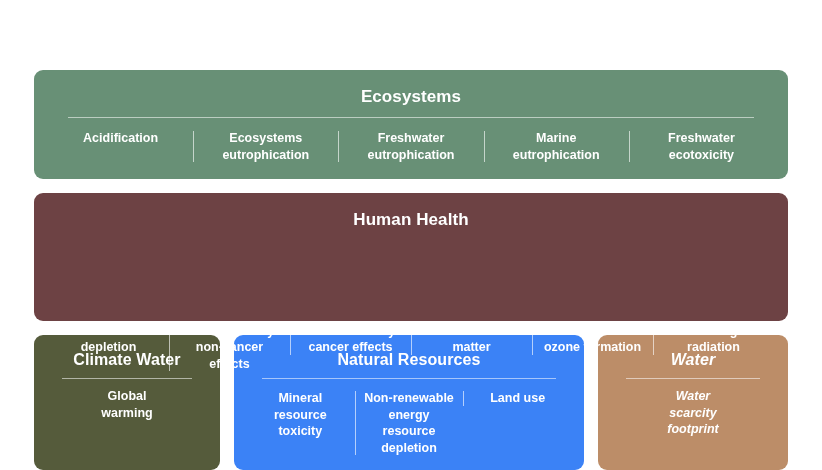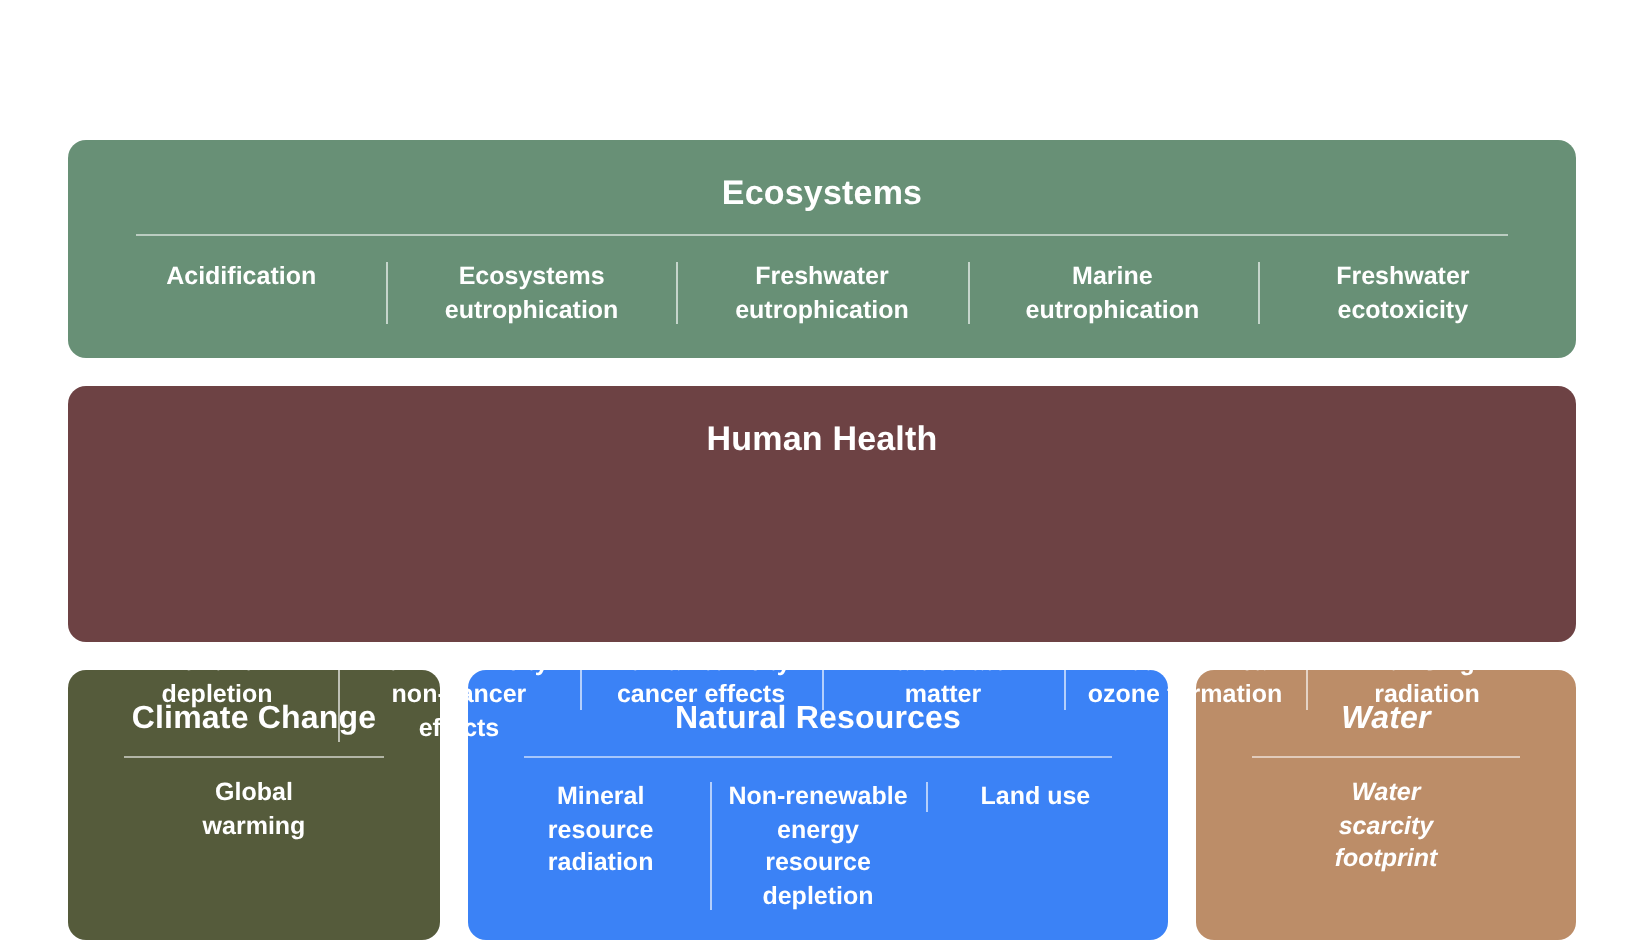--- a/index.html
+++ b/index.html
@@ -146,35 +146,35 @@
       <div class="item">Photochemical
 ozone formation</div>
       <div class="item">Ionising
 radiation</div>
     </div>
   </div>
 
   <div id="bottom-row">
 
     <div class="panel" id="panel-climate-change" style="background: rgb(85, 91, 59);">
-      <div class="panel-title">Climate Change</div>
+      <div class="panel-title">Climate Water</div>
       <div class="panel-rule"></div>
       <div class="items">
         <div class="item">Global
 warming</div>
       </div>
     </div>
 
     <div class="panel" id="panel-natural-resources" style="background: #3b82f6;">
       <div class="panel-title">Natural Resources</div>
       <div class="panel-rule"></div>
       <div class="items">
         <div class="item">Mineral
 resource
-radiation</div>
+toxicity</div>
         <div class="item">Non-renewable
 energy resource
 depletion</div>
         <div class="item">Land use</div>
       </div>
     </div>
 
     <div class="panel" id="panel-water" style="background: rgb(188, 141, 104); font-style: italic;">
       <div class="panel-title">Water</div>
       <div class="panel-rule"></div>

